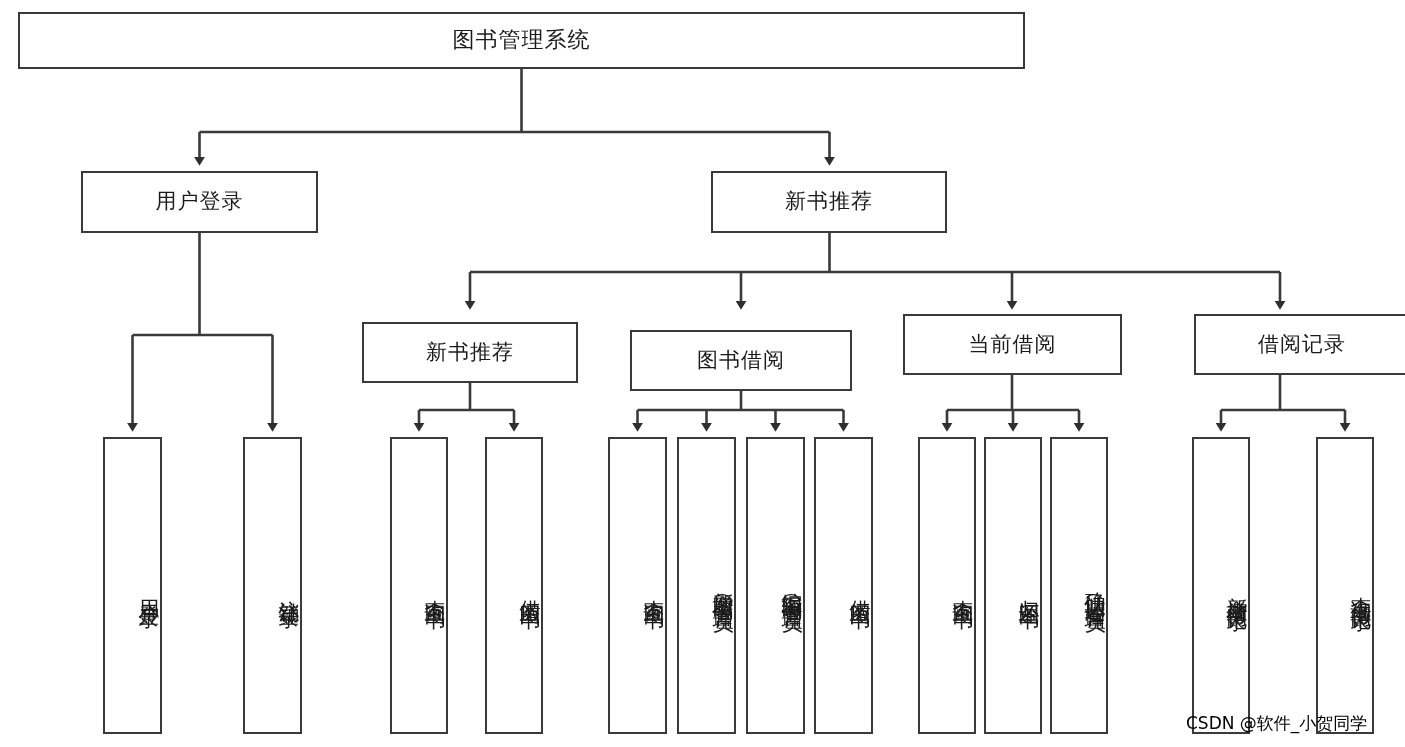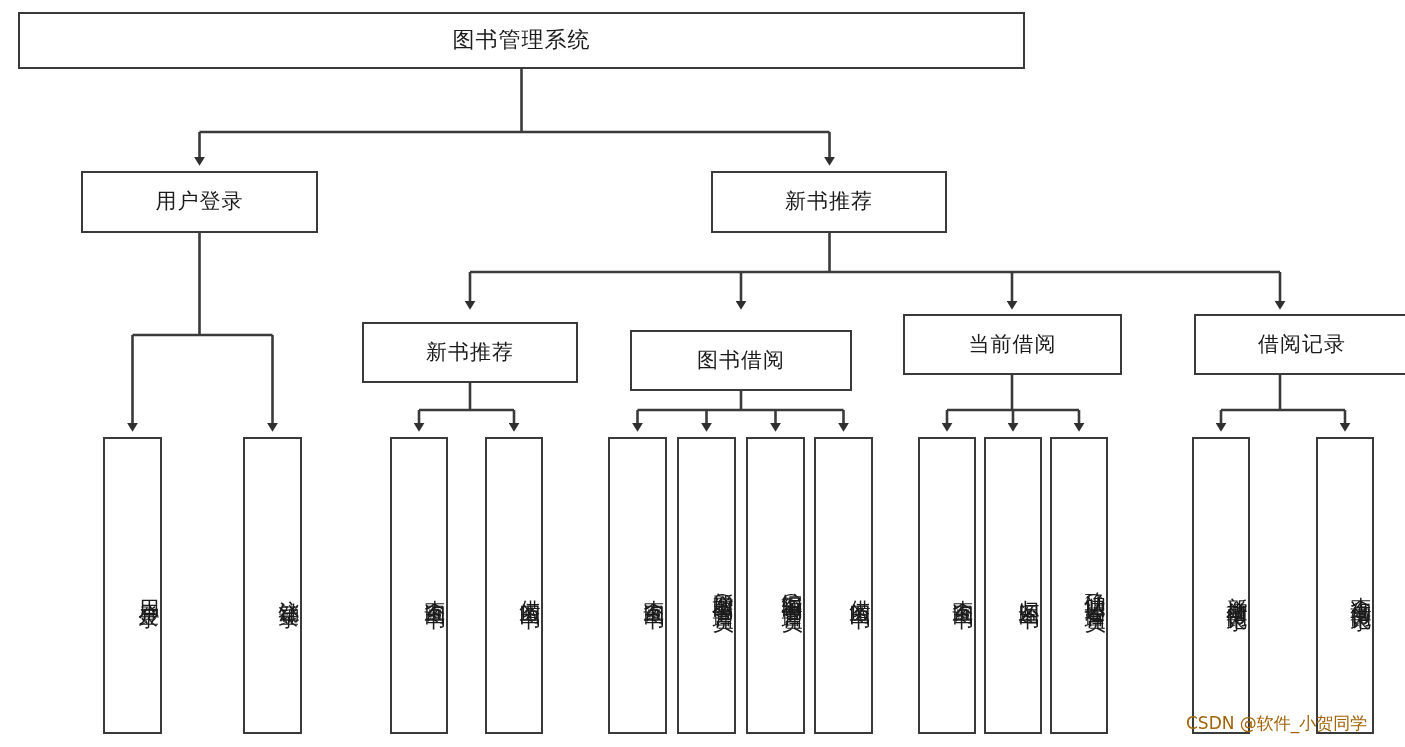--- a/index.html
+++ b/index.html
@@ -58,21 +58,21 @@
   .node.v .vtxt {
     writing-mode: vertical-rl;
     text-orientation: upright;
     display: block;
   }
   .watermark {
     position: absolute;
     left: 1186px;
     top: 712px;
     font-size: 17px;
-    color: #a16207;
+    color: #000000;
     white-space: nowrap;
     z-index: 3;
     font-family: "DejaVu Sans", "Liberation Sans", sans-serif;
   }
 </style>
 </head>
 <body>
 
 <div id="canvas">
 

